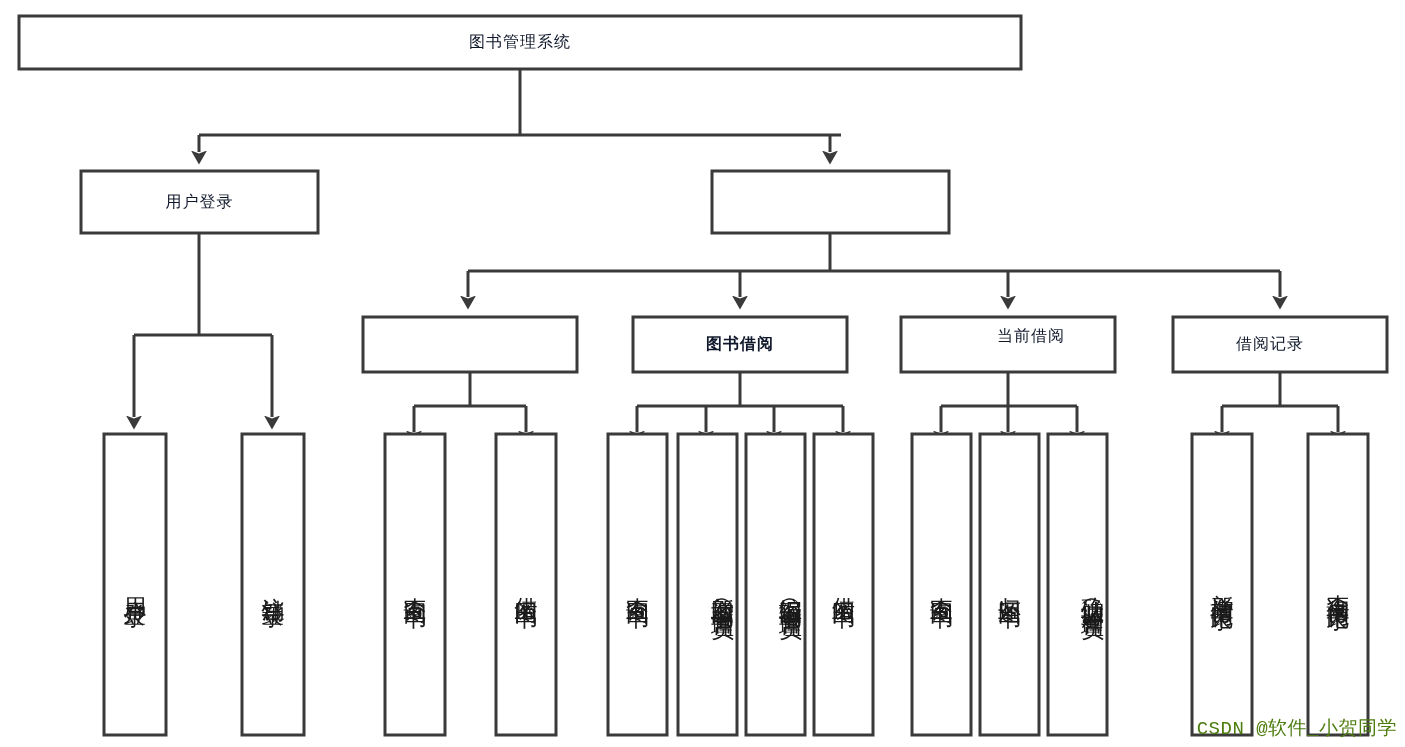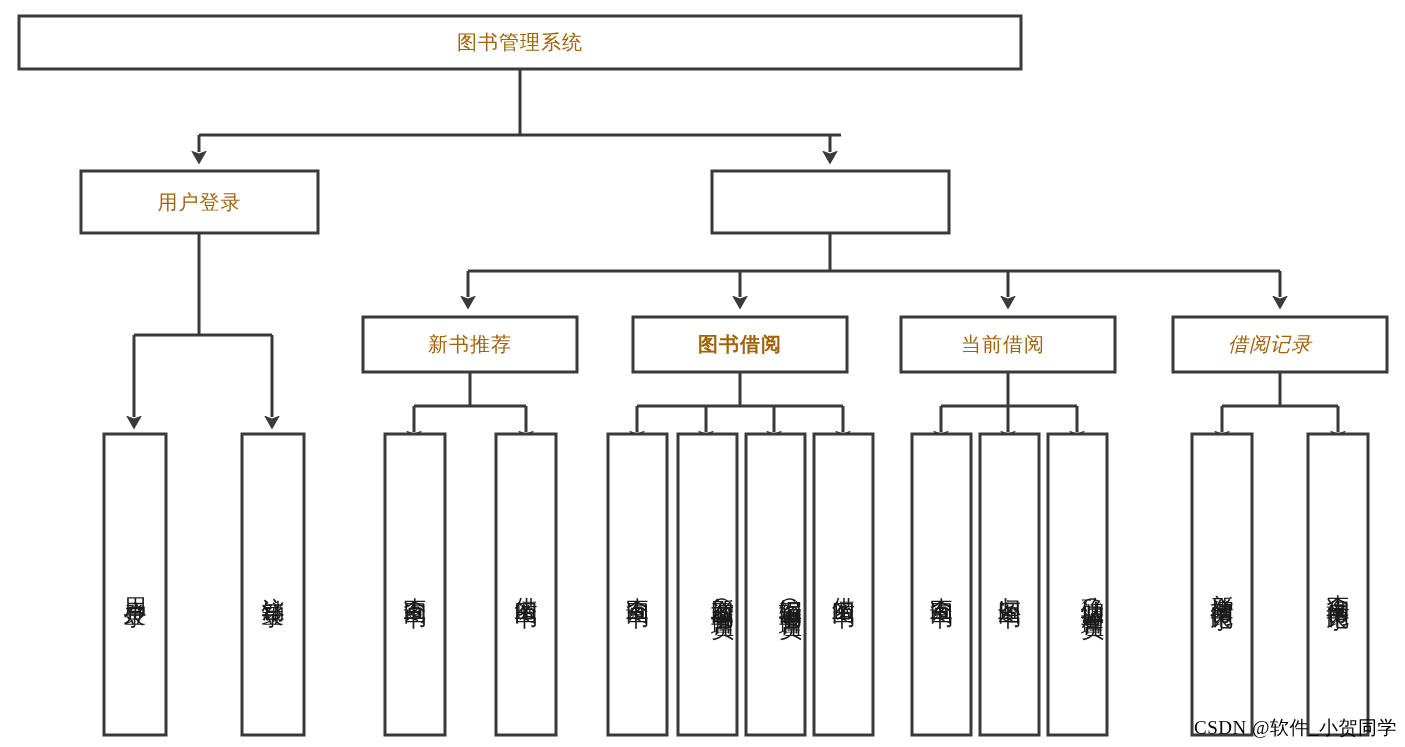--- a/index.html
+++ b/index.html
@@ -59,35 +59,35 @@
     letter-spacing: 3px;
     white-space: nowrap;
     pointer-events: none;
     font-family: "Liberation Sans", "DejaVu Sans", sans-serif;
   }
   .hlabel-wrap {
     position: absolute;
     display: flex;
     align-items: center;
     justify-content: center;
-    font-size: 20px;
-    color: #a16207;
+    font-size: 16px;
+    color: #0f172a;
     letter-spacing: 1px;
     white-space: nowrap;
     pointer-events: none;
     font-family: "Liberation Sans", "DejaVu Sans", sans-serif;
   }
   #watermark {
     position: absolute;
     right: 8px;
     bottom: 6px;
     font-size: 19px;
-    color: #000000;
+    color: #4d7c0f;
     letter-spacing: 0.5px;
-    font-family: Liberation Serif, serif;
+    font-family: Liberation Mono, monospace;
     white-space: nowrap;
   }
 </style>
 </head>
 <body>
 
 <div id="diagram-root">
 
   <svg class="flow" viewBox="0 0 1405 747" xmlns="http://www.w3.org/2000/svg">
 
@@ -177,24 +177,23 @@
     <rect class="node-box-thin" x="1048" y="434" width="59" height="301"></rect>
 
     <rect class="node-box-thin" x="1192" y="434" width="60" height="301"></rect>
     <rect class="node-box-thin" x="1308" y="434" width="60" height="301"></rect>
   </svg>
 
   <div class="hlabel-wrap" style="left:19px; top:16px; width:1002px; height:53px;">图书管理系统</div>
 
   <div class="hlabel-wrap" style="left:81px; top:171px; width:237px; height:62px;">用户登录</div>
 
-  <div class="hlabel-wrap" style="left:363px; top:317px; width:214px; height:55px;">新书推荐</div>
   <div class="hlabel-wrap" style="left:633px; top:317px; width:214px; height:55px;font-weight:bold;">图书借阅</div>
-  <div class="hlabel-wrap" style="left:901px; top:317px; width:204px; height:55px;">当前借阅</div>
-  <div class="hlabel-wrap" style="left:1173px; top:317px; width:194px; height:55px;font-style:italic;">借阅记录</div>
+  <div class="hlabel-wrap" style="left:901px; top:309px; width:204px; height:55px;padding-left:28px;">当前借阅</div>
+  <div class="hlabel-wrap" style="left:1173px; top:317px; width:194px; height:55px;">借阅记录</div>
 
   <div class="vlabel-wrap" style="left:104px; top:434px; width:62px; height:301px; align-items:center;">用户登录</div>
   <div class="vlabel-wrap" style="left:242px; top:434px; width:62px; height:301px; align-items:center;">注销登录</div>
 
   <div class="vlabel-wrap" style="left:385px; top:434px; width:60px; height:301px; align-items:center;">查询图书</div>
   <div class="vlabel-wrap" style="left:496px; top:434px; width:60px; height:301px; align-items:center;">借阅图书</div>
 
   <div class="vlabel-wrap" style="left:608px; top:434px; width:59px; height:301px; align-items:center;">查询图书</div>
   <div class="vlabel-wrap" style="left:678px; top:442px; width:59px; height:301px; align-items:flex-start;">新增图书（管理员）</div>
   <div class="vlabel-wrap" style="left:746px; top:442px; width:59px; height:301px; align-items:flex-start;">编辑图书（管理员）</div>

